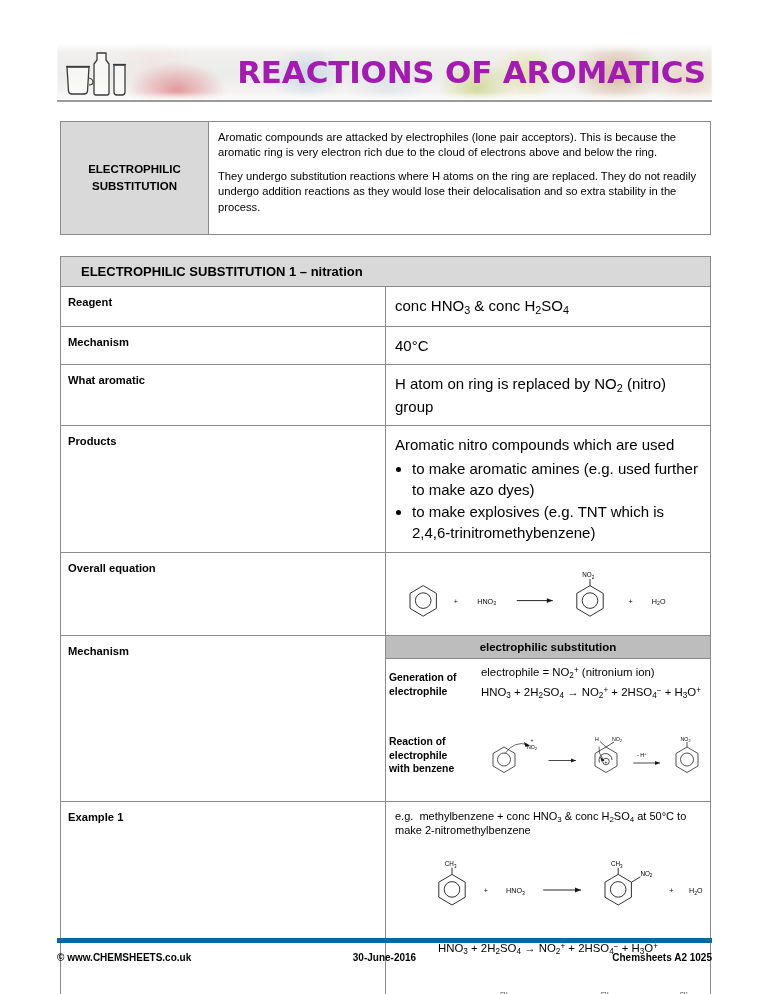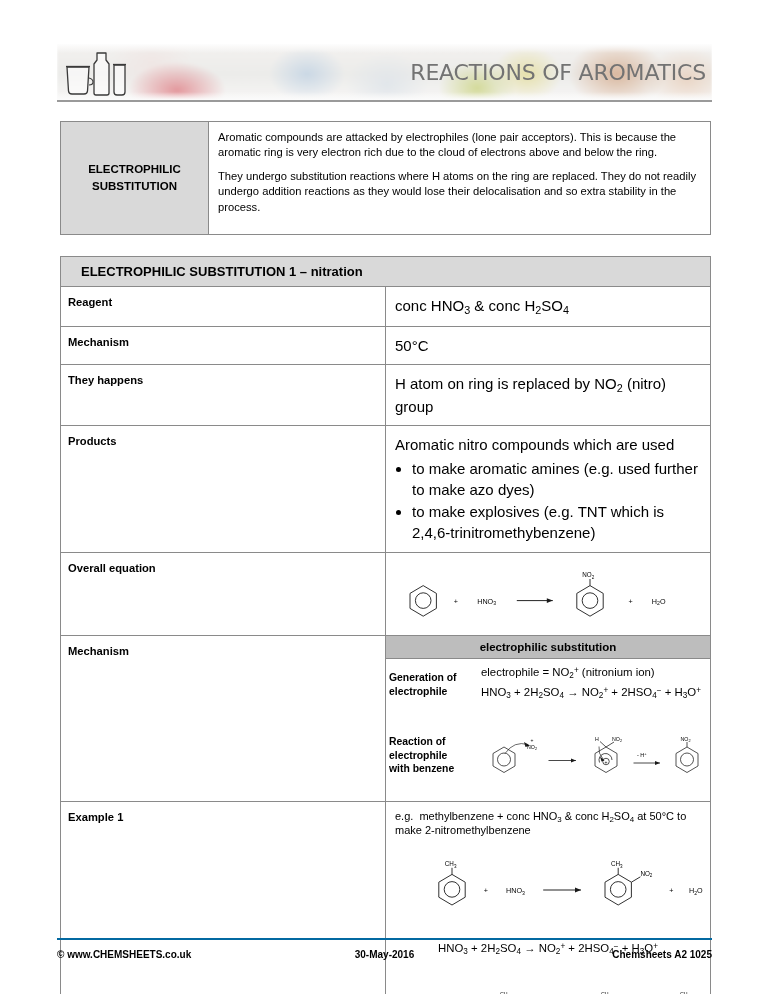--- a/index.html
+++ b/index.html
@@ -36,22 +36,22 @@
     position:absolute; left:0; top:0; width:100%; height:9px;
     background:linear-gradient(180deg,#fdfdfd,rgba(253,253,253,0));
   }
   .banner-bottom-fade {
     position:absolute; left:0; bottom:0; width:100%; height:8px;
     background:linear-gradient(0deg,#fbfbfb,rgba(251,251,251,0));
   }
   .banner-icon { position:absolute; left:2px; top:1px; width:86px; height:56px; }
   .banner-title {
     position:absolute; right:6px; top:50%; transform:translateY(-50%);
-    font-size:22px; font-weight:normal; letter-spacing:-0.2px;
-    color:#737373; white-space:nowrap;
+    font-size:31px; font-weight:bold; letter-spacing:-0.2px;
+    color:#a21caf; white-space:nowrap;
     font-family:"DejaVu Sans", sans-serif;
   }
 
   
   .intro {
     position:absolute; left:60px; top:121px; width:651px;
     border:1px solid #8a8a8a;
     display:flex;
   }
   .intro-left {
@@ -99,21 +99,21 @@
   }
   .mech-body { flex:1; padding:4px 4px 4px 0; }
   .eqline { font-size:11.4px; margin:3px 0 6px 0; }
   .center-eq { text-align:center; font-size:11.4px; margin:9px 0 4px 0; }
   .examp-txt { font-size:11px; padding:8px 9px 2px 9px; }
   .svgwrap { width:100%; display:block; }
 
   
   .footer {
     position:absolute; left:57px; top:938px; width:655px;
-    border-top:2px solid #0369a1; padding-top:9px;
+    border-top:5px solid #0369a1; padding-top:9px;
     display:flex; align-items:center;
     font-size:10px; font-weight:bold;
   }
   .f-left { flex:0 0 33%; text-align:left; }
   .f-mid  { flex:0 0 34%; text-align:center; }
   .f-right{ flex:0 0 33%; text-align:right; }
 </style>
 </head>
 <body>
 
@@ -154,25 +154,25 @@
 
     <tr>
       <td class="lbl">Reagent</td>
       <td class="val">
         conc HNO<sub>3</sub> &amp; conc H<sub>2</sub>SO<sub>4</sub>
       </td>
     </tr>
 
     <tr>
       <td class="lbl">Mechanism</td>
-      <td class="val">50°C</td>
-    </tr>
-
-    <tr>
-      <td class="lbl">They happens</td>
+      <td class="val">40°C</td>
+    </tr>
+
+    <tr>
+      <td class="lbl">What aromatic</td>
       <td class="val">
         H atom on ring is replaced by NO<sub>2</sub> (nitro) group
       </td>
     </tr>
 
     <tr>
       <td class="lbl">Products</td>
       <td class="val">
         <span>Aromatic nitro compounds which are used</span>
         <ul>
@@ -368,17 +368,17 @@
           </div>
         </div>
 
       </td>
     </tr>
   </tbody>
     </table>
 
   <div class="footer">
     <div class="f-left">© www.CHEMSHEETS.co.uk</div>
-    <div class="f-mid">30-May-2016</div>
+    <div class="f-mid">30-June-2016</div>
     <div class="f-right">Chemsheets A2 1025</div>
   </div>
 
 </div>
 
 </body></html>

